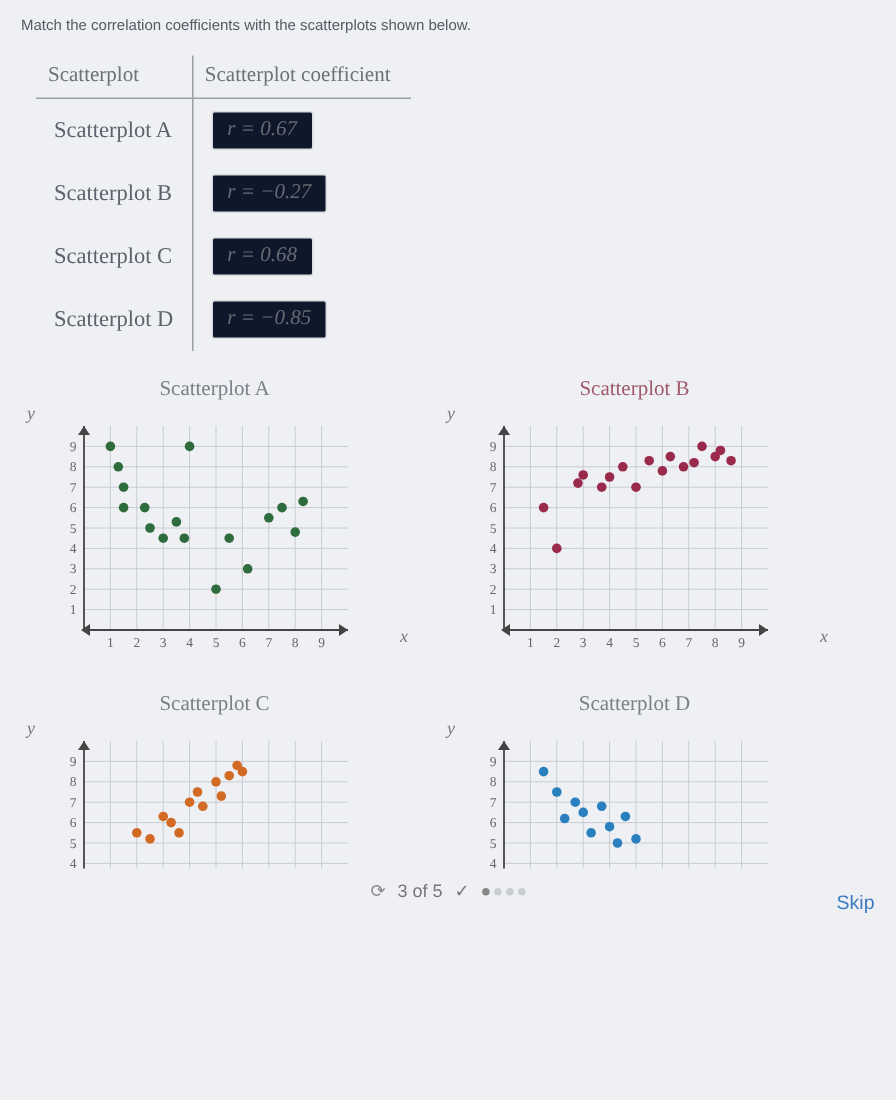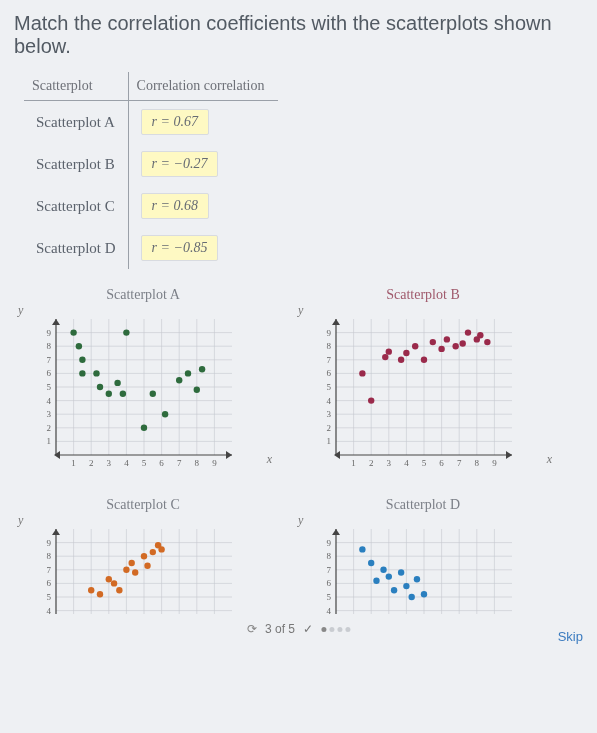--- a/index.html
+++ b/index.html
@@ -5,21 +5,21 @@
   body {
     margin: 0;
     padding: 12px 14px;
     font-family: Georgia, 'Times New Roman', serif;
     background: #eef0f3;
     color: #333;
     width: 597px;
     box-sizing: border-box;
   }
   .prompt {
-    font-size: 20px;
+    font-size: 10px;
     color: #525a63;
     margin-bottom: 14px;
     font-family: -apple-system, Helvetica, Arial, sans-serif;
   }
   table.match {
     border-collapse: collapse;
     margin: 4px 0 18px 10px;
   }
   table.match th {
     font-weight: normal;
@@ -36,21 +36,21 @@
     font-size: 15px;
     color: #5b626c;
     vertical-align: middle;
   }
   table.match td.rowlabel {
     border-right: 1px solid #9aa0a8;
     font-family: Georgia, serif;
   }
   .corr-box {
     display: inline-block;
-    background: #fef9c3;
+    background: #0f172a;
     border: 1px solid #d8dbe0;
     border-radius: 2px;
     padding: 4px 10px;
     font-family: Georgia, serif;
     font-style: italic;
     color: #666b73;
     font-size: 14px;
   }
   .charts {
     display: flex;
@@ -117,21 +117,21 @@
 </style>
 </head>
 <body>
 
 <div class="prompt">Match the correlation coefficients with the scatterplots shown below.</div>
 
 <table class="match">
   <thead>
     <tr>
       <th>Scatterplot</th>
-      <th>Correlation correlation</th>
+      <th>Scatterplot coefficient</th>
     </tr>
   </thead>
   <tbody id="match-rows">
       <tr>
         <td class="rowlabel">Scatterplot A</td>
         <td><span class="corr-box">r = 0.67</span></td>
       </tr>
       <tr>
         <td class="rowlabel">Scatterplot B</td>
         <td><span class="corr-box">r = −0.27</span></td>

